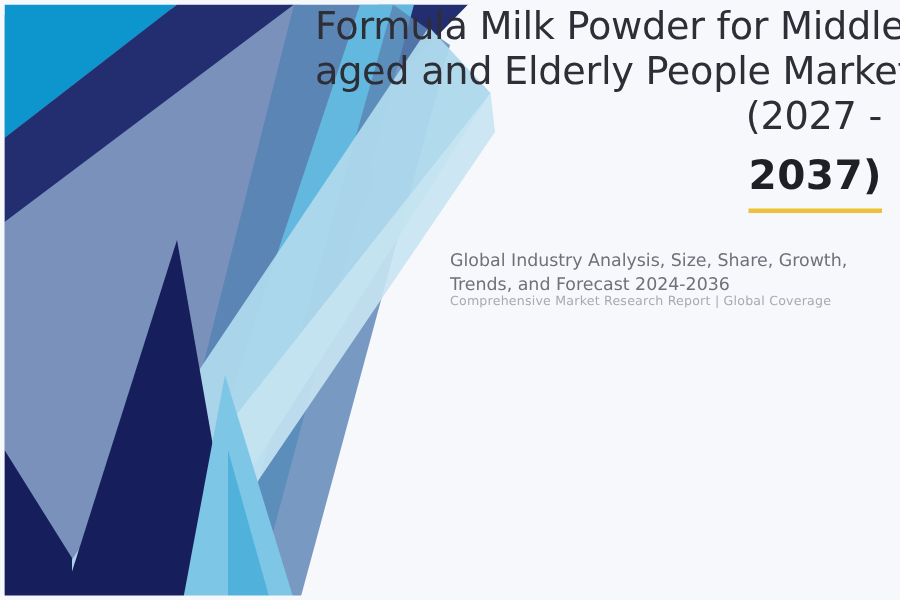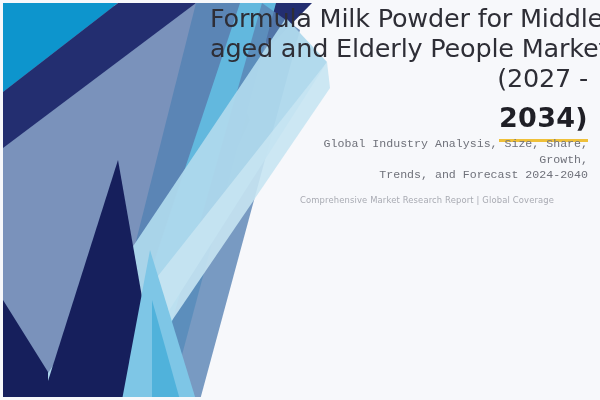--- a/index.html
+++ b/index.html
@@ -54,25 +54,23 @@
     line-height: 32px;
     font-weight: 700;
     color: #1f1f26;
     letter-spacing: 0.3px;
     border-bottom: 3px solid #efc03a;
     padding-bottom: 5px;
   }
   #subtitle {
     position: absolute;
     left: 300px;
-    top: 136px;
+    top: 166px;
     width: 288px;
-    text-align: right;
     z-index: 5;
-    font-family: Liberation Mono, monospace;
   }
   .subtitle-line {
     font-size: 11.6px;
     line-height: 15.5px;
     color: #6f717a;
     font-weight: 400;
   }
   #caption {
     position: absolute;
     left: 300px;
@@ -124,24 +122,24 @@
     <rect x="0" y="0" width="600" height="3" fill="#f7f8fb"></rect>
     <rect x="0" y="397" width="600" height="3" fill="#f7f8fb"></rect>
     <rect x="0" y="0" width="3" height="400" fill="#f7f8fb"></rect>
   </svg>
 
   <div id="text-block">
     <div class="title-line" id="title-line1">Formula Milk Powder for Middle-</div>
     <div class="title-line">aged and Elderly People Market</div>
     <div class="title-line">(2027 -</div>
     <div class="title-emph-wrap">
-      <span class="title-emph">2034)</span>
+      <span class="title-emph">2037)</span>
     </div>
   </div>
 
   <div id="subtitle">
     <div class="subtitle-line">Global Industry Analysis, Size, Share, Growth,</div>
-    <div class="subtitle-line">Trends, and Forecast 2024-2040</div>
+    <div class="subtitle-line">Trends, and Forecast 2024-2036</div>
   </div>
 
   <div id="caption">Comprehensive Market Research Report | Global Coverage</div>
 
 </div>
 
 </body></html>

